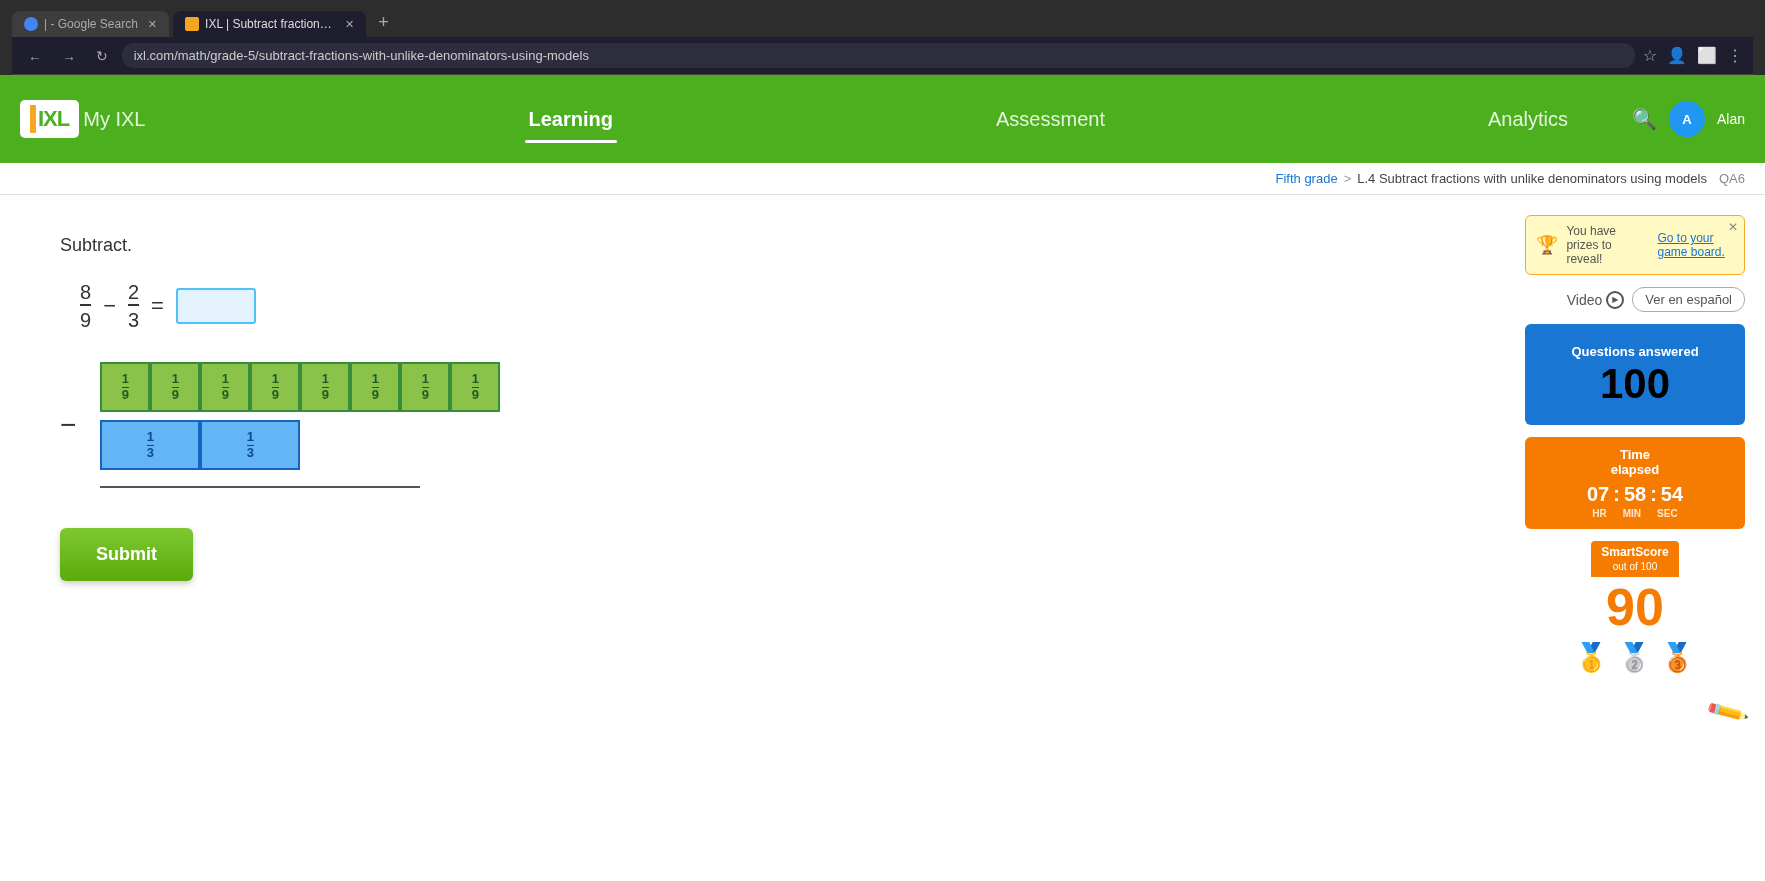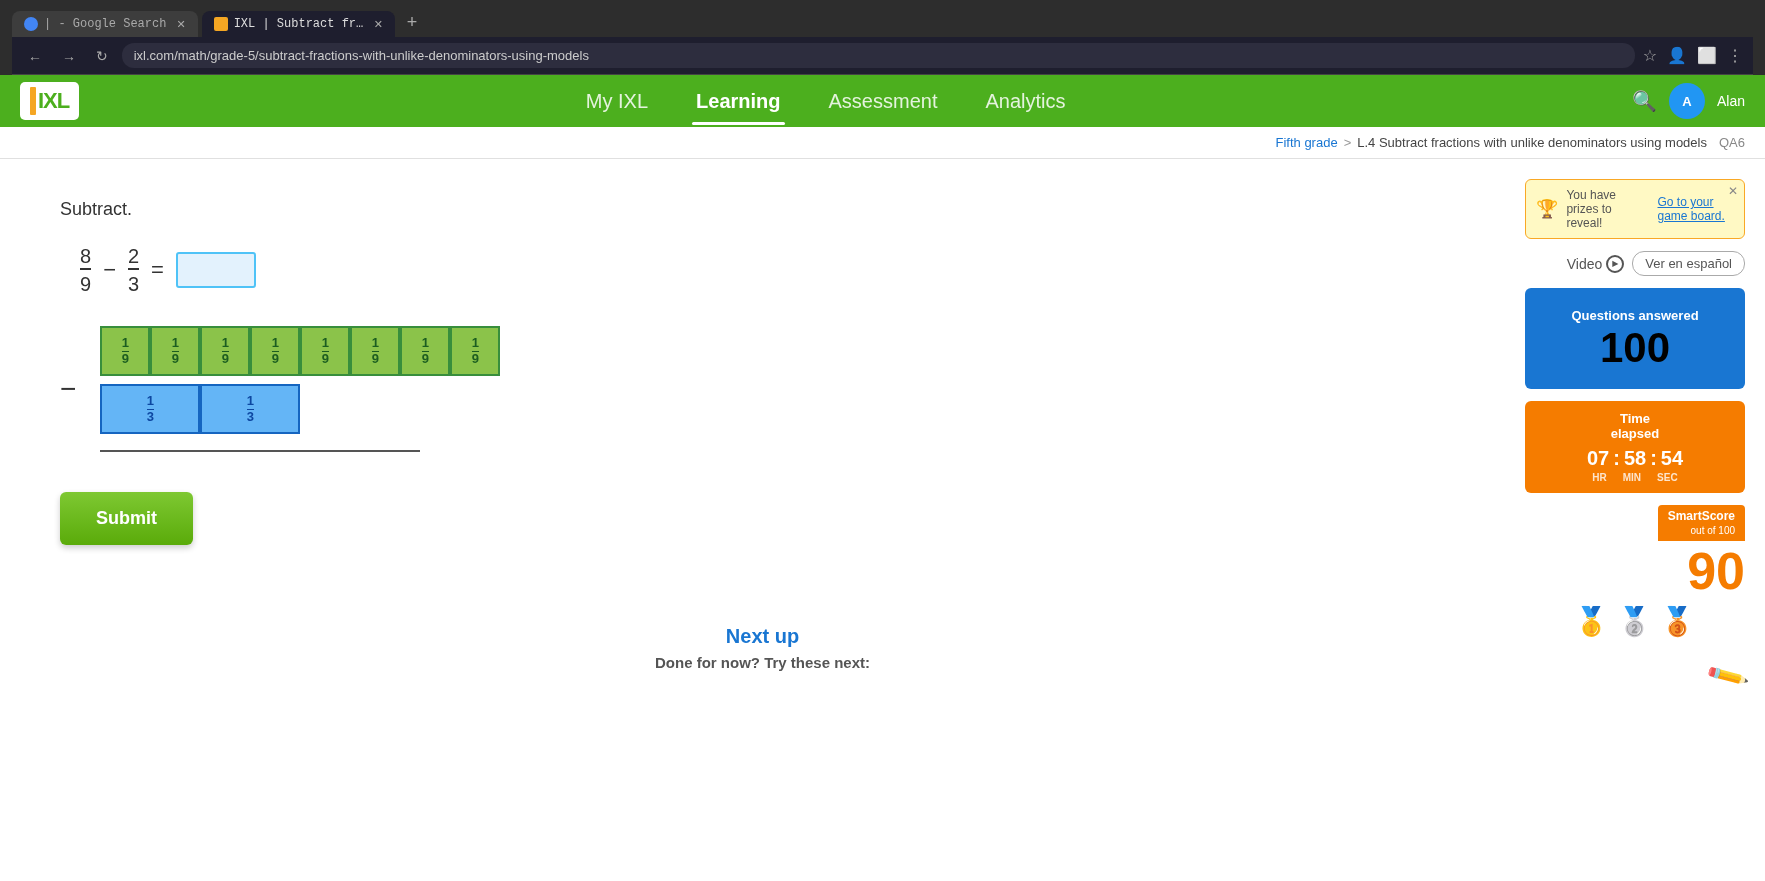--- a/index.html
+++ b/index.html
@@ -44,21 +44,20 @@
       width: 14px;
       height: 14px;
       border-radius: 2px;
       flex-shrink: 0;
     }
     .tab-label {
       white-space: nowrap;
       overflow: hidden;
       text-overflow: ellipsis;
       max-width: 130px;
-      font-family: Liberation Mono, monospace;
     }
     .tab-close {
       cursor: pointer;
       color: #aaa;
       font-size: 11px;
       margin-left: 4px;
     }
     .tab-new {
       background: transparent;
       color: #aaa;
@@ -106,21 +105,21 @@
       background: #fff;
       min-height: 820px;
     }
 
     
     .ixl-header {
       background: #4caf1e;
       display: flex;
       align-items: center;
       padding: 0 20px;
-      height: 52px;
+      height: 88px;
       position: relative;
     }
     .ixl-logo-box {
       background: white;
       padding: 5px 10px;
       border-radius: 5px;
       display: flex;
       align-items: center;
     }
     .ixl-logo-box .bar {
@@ -134,21 +133,21 @@
       font-size: 22px;
       font-weight: 900;
       color: #4caf1e;
       letter-spacing: -1px;
     }
     .ixl-nav {
       display: flex;
       align-items: center;
       gap: 40px;
       flex: 1;
-      justify-content: center;
+      justify-content: space-between;
       margin-right: 60px;
     }
     .ixl-nav-item {
       color: rgba(255,255,255,0.85);
       font-size: 20px;
       font-weight: 500;
       cursor: pointer;
       padding: 8px 4px;
       position: relative;
       text-decoration: none;
@@ -448,21 +447,21 @@
     .time-labels {
       display: flex;
       justify-content: center;
       gap: 16px;
       font-size: 10px;
       color: rgba(255,255,255,0.8);
       margin-top: 2px;
     }
 
     .smartscore-box {
-      text-align: right;
+      text-align: center;
     }
     .smartscore-label {
       background: #f57c00;
       color: #fff;
       border-radius: 4px 4px 0 0;
       padding: 4px 10px;
       font-size: 12px;
       font-weight: bold;
       display: inline-block;
     }
@@ -626,24 +625,20 @@
                 <span class="cell-den">3</span>
               </div>
           </div>
           <div class="bottom-line"></div>
         </div>
       </div>
 
       <button class="submit-btn">Submit</button>
 
       
-      <div class="next-up-section">
-        <div style="color:#1976d2;font-size:20px;font-weight:bold;margin-top:60px;">Next up</div>
-        <div style="color:#555;font-size:15px;margin-top:6px;">Done for now? Try these next:</div>
-      </div>
     </div>
 
     <div class="right-sidebar">
 
       <div class="prize-banner">
         <span class="prize-icon">🏆</span>
         <span>You have prizes to reveal!</span>
         <a class="prize-link">Go to your game board.</a>
         <span class="prize-close">✕</span>
       </div>

